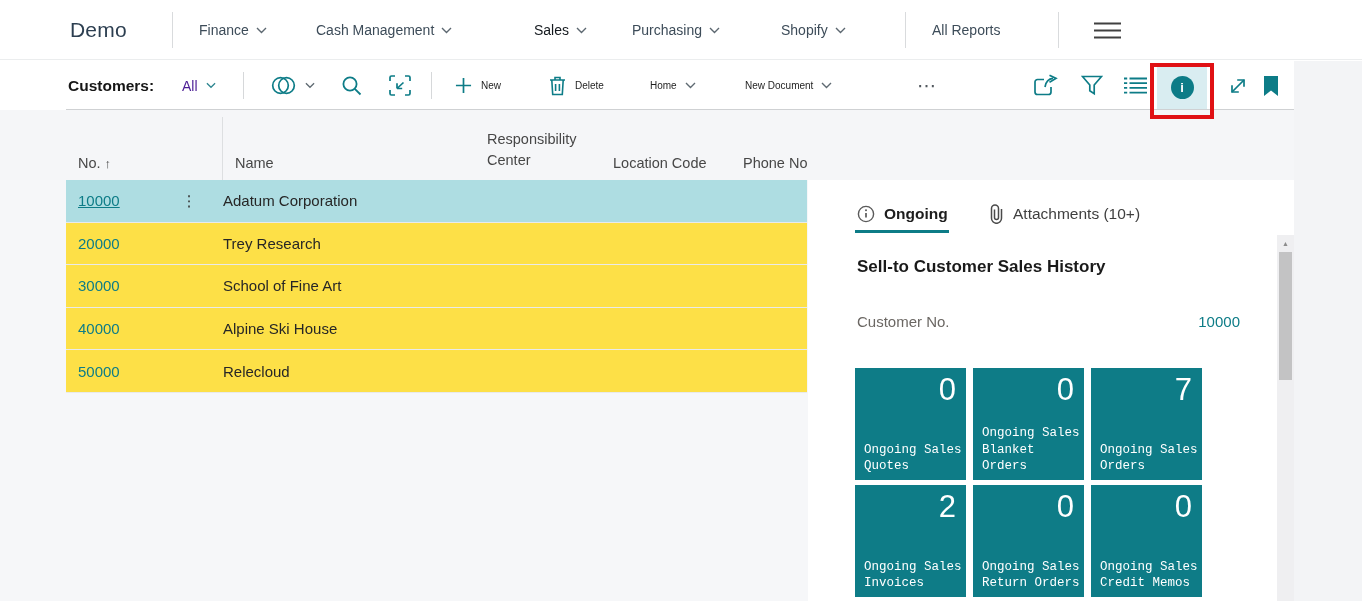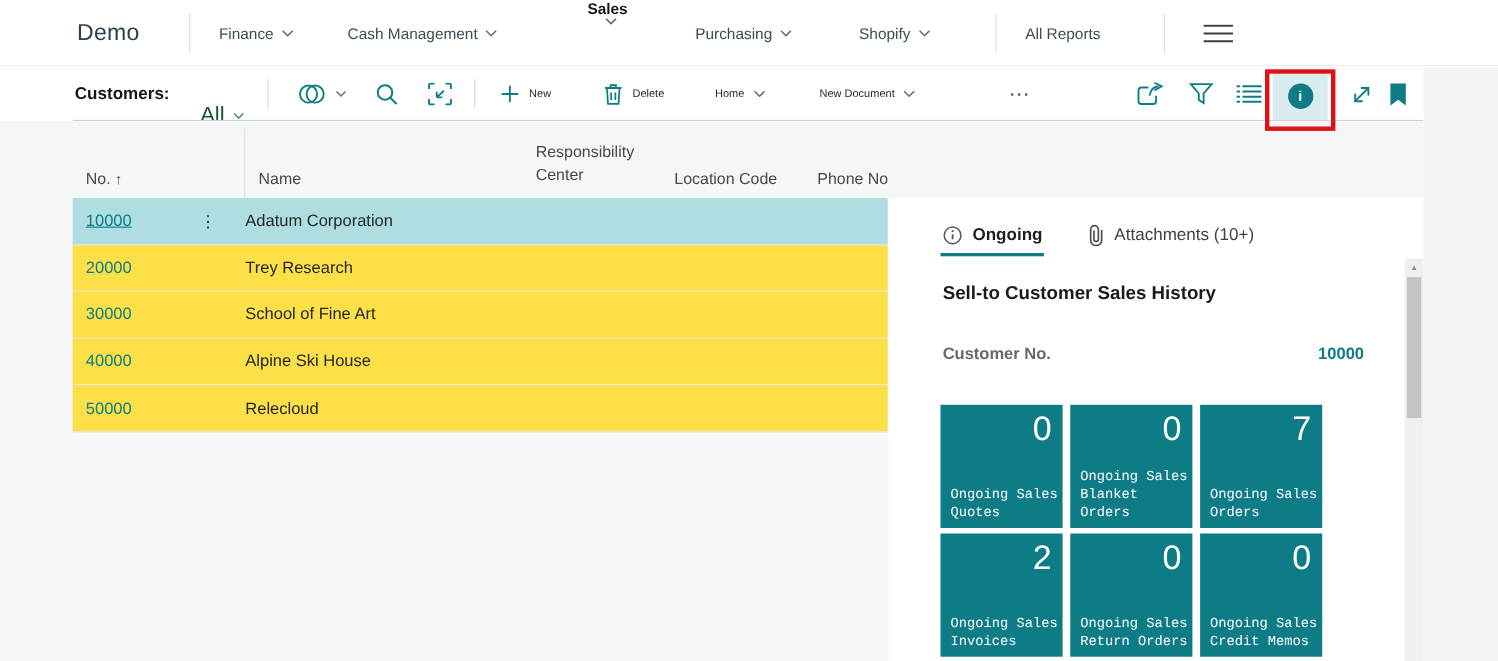--- a/index.html
+++ b/index.html
@@ -8,31 +8,31 @@
     position:relative; width:1362px; height:601px; overflow:hidden;
     font-family:"Liberation Sans", sans-serif; background:#fff;
   }
   
   .topnav { position:absolute; left:0; top:0; width:1362px; height:60px; background:#fff;
             border-bottom:1px solid #ebedee; }
   .topnav .abs { position:absolute; top:0; height:60px; display:flex; align-items:center; }
   .brand { font-size:21px; color:#2c3e50; letter-spacing:.2px; cursor:pointer; }
   .nav-item { font-size:14px; color:#3d4c59; cursor:pointer; white-space:nowrap; }
   .nav-item .chev { margin-left:7px; color:#5c6770; display:inline-flex; }
-  .nav-item.active { font-weight:bold; color:#14191e;flex-direction:column; }
+  .nav-item.active { font-weight:normal; color:#14191e; }
   .vdiv { position:absolute; top:12px; width:1px; height:36px; background:#d9dbdd; }
   .burger { cursor:pointer; }
   
   .toolbar { position:absolute; left:0; top:61px; width:1294px; height:49px; background:#fff; }
   .toolbar .tb { position:absolute; top:0; height:49px; display:flex; align-items:center; cursor:pointer; }
   .toolbar .static { cursor:default; }
   .tb-label { font-size:10px; color:#1f1f1f; margin-left:9px; white-space:nowrap; }
   .tb-chev { margin-left:8px; color:#5f6a72; display:inline-flex; }
   .ctx-label { font-size:15.5px; font-weight:bold; color:#161616; }
-  .view-all { font-size:20px; color:#14532d;margin-top:20px; }
+  .view-all { font-size:14px; color:#4c1d95; }
   .view-all .tb-chev { color:#2f8690; }
   .tvdiv { position:absolute; top:11px; width:1px; height:27px; background:#d6d8da; }
   .more-dots { font-size:19px; color:#51585e; letter-spacing:2px; }
   .toolbar-underline { position:absolute; left:66px; top:48px; width:1228px; height:1px; background:#cfd1d3; }
   .info-btn { position:absolute; left:1157px; top:3px; width:50px; height:46px; background:#d9edf1;
               display:flex; align-items:center; justify-content:center; cursor:pointer; }
   .info-circle { width:23px; height:23px; border-radius:50%; background:#0d7c87; color:#fff;
                  font-size:13px; font-weight:bold; display:flex; align-items:center; justify-content:center; }
   
   .gridheader { position:absolute; left:0; top:110px; width:1294px; height:70px; background:#f5f6f8; }
@@ -51,21 +51,21 @@
   .trow.selected .cell-no { text-decoration:underline; }
   .cell-menu { width:34px; text-align:center; font-size:15px; color:#333; }
   .cell-name { padding-left:17px; font-size:15px; color:#262626; }
   
   .factbox { position:absolute; left:808px; top:180px; width:486px; height:421px; background:#fff; }
   .tab { position:absolute; top:16px; height:36px; display:flex; align-items:center; cursor:pointer; }
   .tab-label { font-size:15.5px; color:#3f3f3f; margin-left:9px; white-space:nowrap; }
   .tab.active .tab-label { font-weight:bold; color:#1d1d1d; }
   .tab-underline { position:absolute; left:47px; top:50px; width:94px; height:3px; background:#0d7c87; }
   .fb-heading { position:absolute; left:49px; top:77px; font-size:17px; font-weight:bold; color:#1a1a1a; }
-  .fb-field { position:absolute; left:49px; top:133px; width:383px; display:flex; justify-content:space-between;font-weight:bold; }
+  .fb-field { position:absolute; left:49px; top:133px; width:383px; display:flex; justify-content:space-between; }
   .fb-field-label { font-size:15px; color:#6b6763; }
   .fb-field-value { font-size:15px; color:#0d7c87; cursor:pointer; }
   .tiles { position:absolute; left:47px; top:188px; display:grid;
            grid-template-columns:111px 111px 111px; grid-auto-rows:112px; column-gap:7px; row-gap:5px; }
   .tile { position:relative; background:#0e7c87; cursor:pointer; }
   .tile-value { position:absolute; top:4px; right:10px; color:#fff; font-size:31px; font-weight:300; }
   .tile-label { position:absolute; left:9px; right:3px; bottom:6px; color:#fff; font-size:12.5px; line-height:1.3;font-family:Liberation Mono, monospace; }
   
   .fb-scrollbar { position:absolute; left:469px; top:55px; width:17px; height:366px; background:#efeff1; cursor:pointer; }
   .sb-arrow { position:absolute; top:5px; left:0; width:17px; text-align:center; font-size:7px; color:#8c8c8c; }

